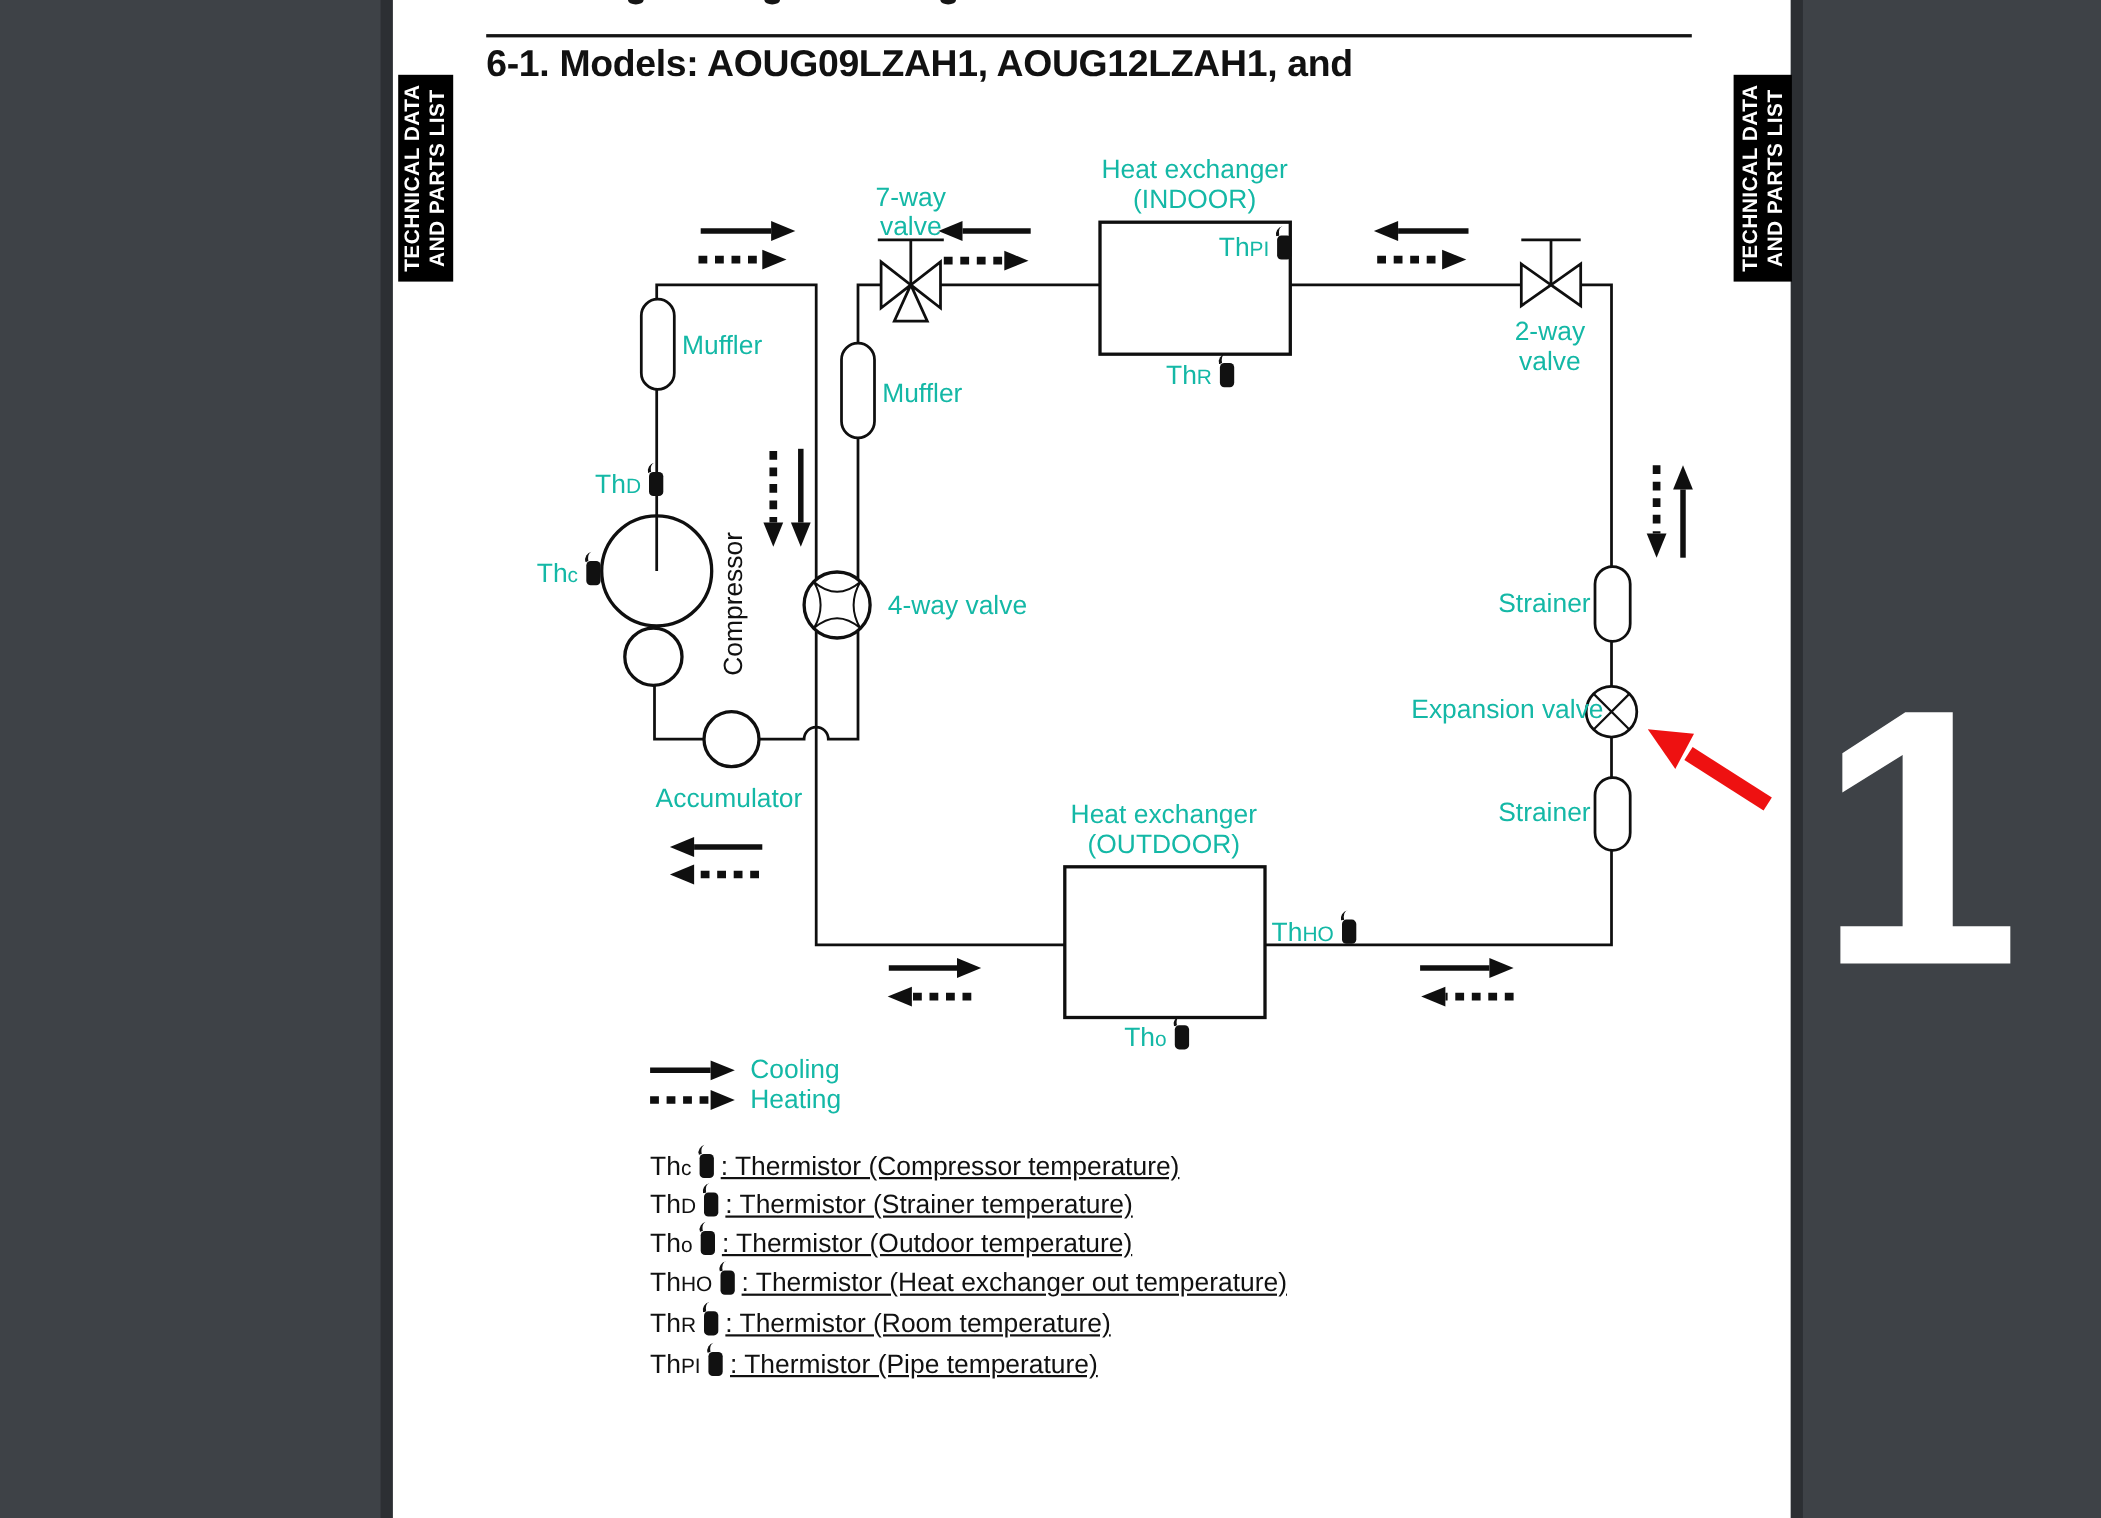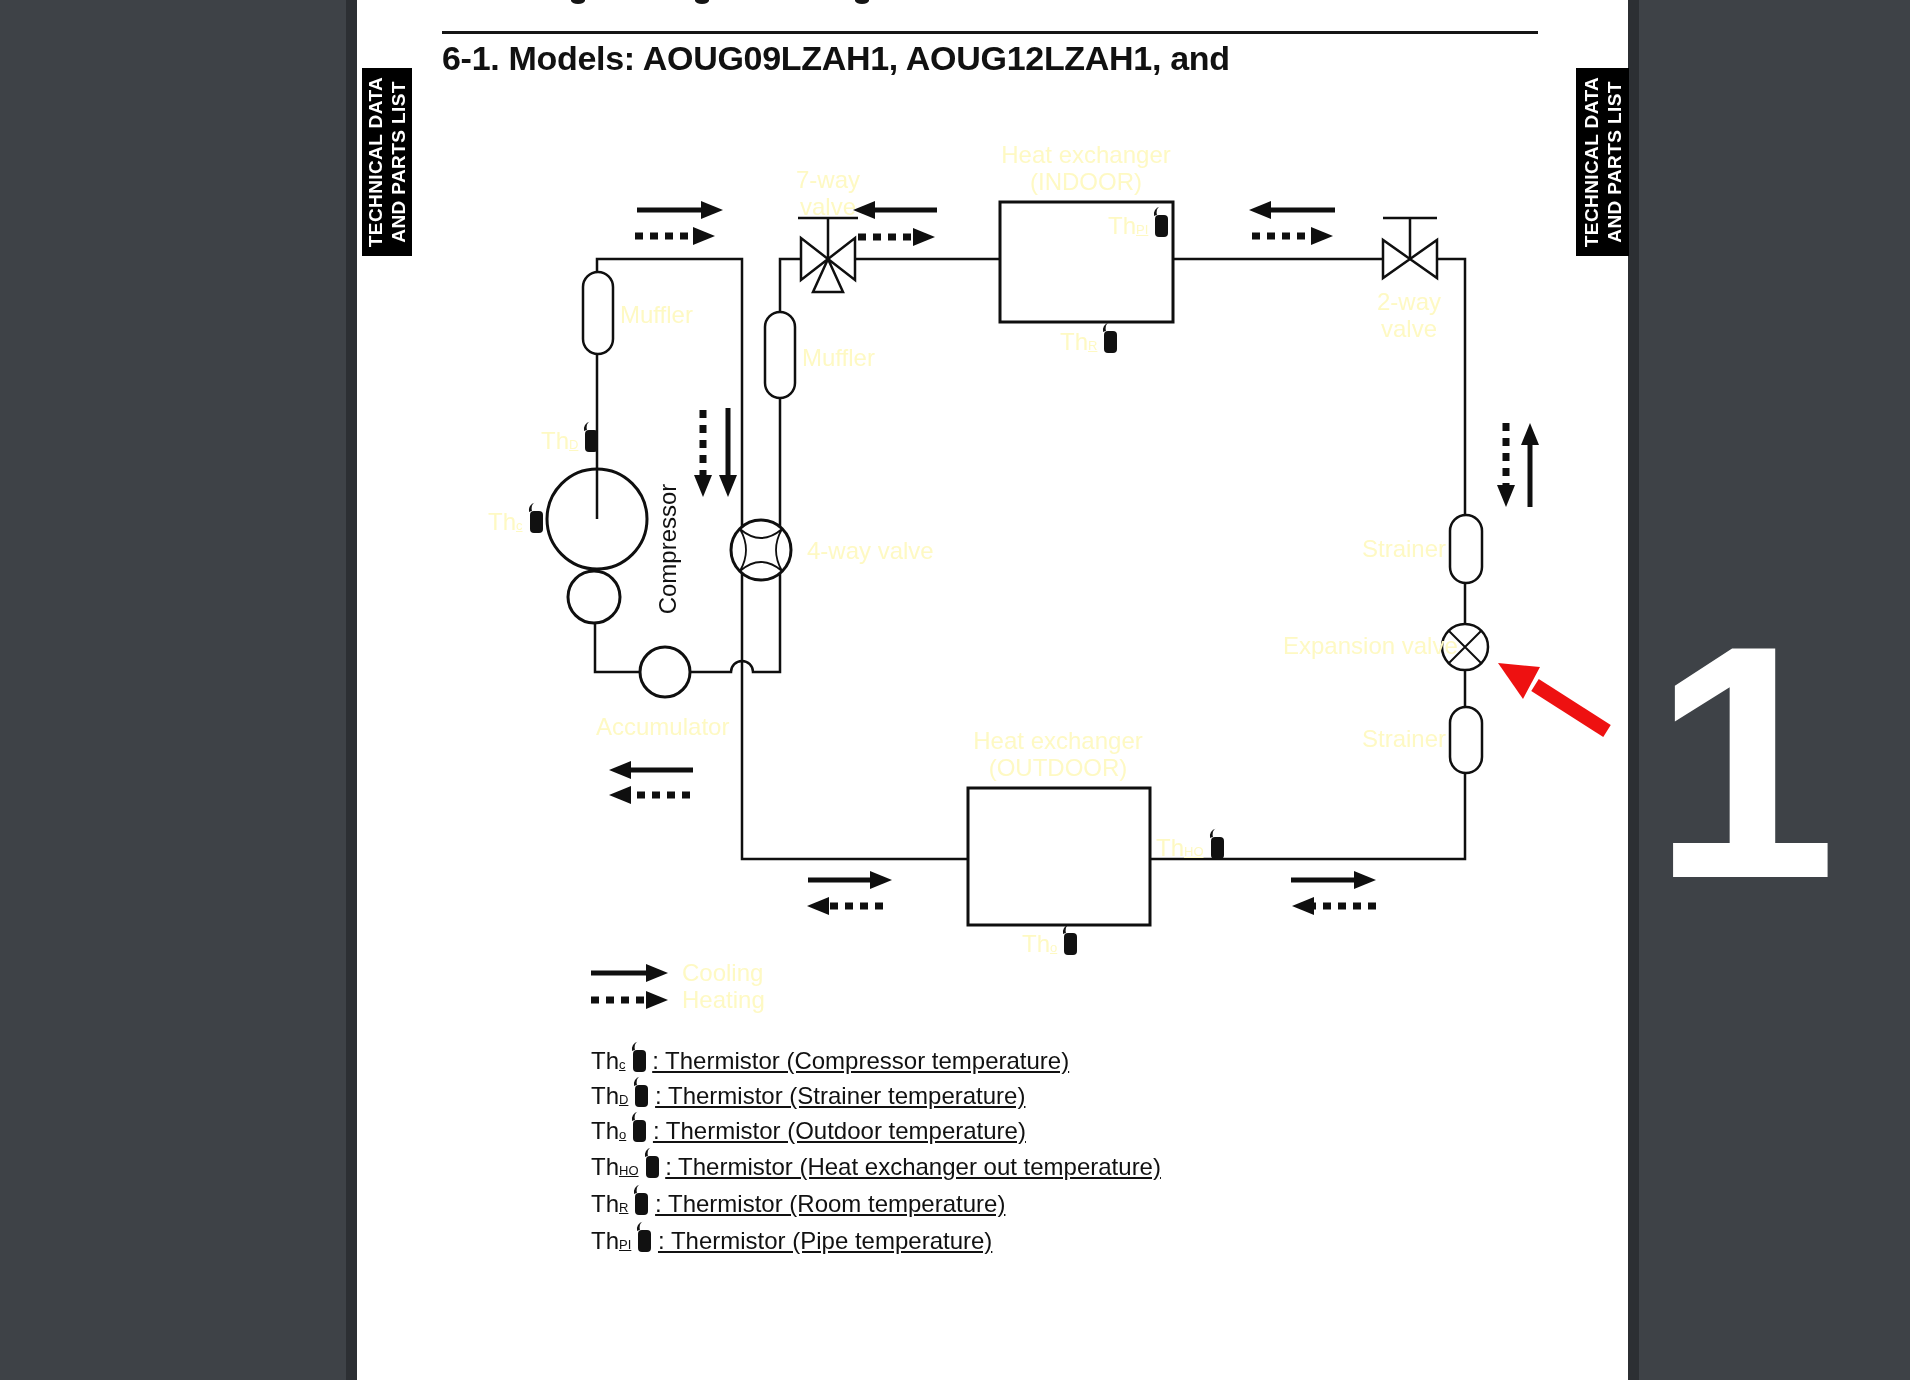--- a/index.html
+++ b/index.html
@@ -9,25 +9,25 @@
   .edge{position:absolute;top:0;width:11px;height:1380px;background:#2c2f33;}
   .tab{position:absolute;background:#000;}
   .tab-text{position:absolute;left:50%;top:50%;transform:translate(-50%,-50%) rotate(-90deg);
             color:#fff;font-weight:bold;font-size:19px;line-height:23px;white-space:nowrap;
             text-align:center;letter-spacing:.4px;}
   .frag{position:absolute;top:-3px;width:14px;height:7px;background:#151515;border-radius:50%;}
   #rule{position:absolute;left:442px;top:31px;width:1096px;height:3px;background:#151515;}
   #title{position:absolute;left:442px;top:36px;font-size:34px;font-weight:bold;color:#111;
          line-height:45px;letter-spacing:-.3px;}
   #title .t2{padding-left:69px;}
-  .lbl{position:absolute;font-size:24px;color:#fef9c3;white-space:nowrap;line-height:27px;}
+  .lbl{position:absolute;font-size:24px;color:#14b8a6;white-space:nowrap;line-height:27px;}
   .center{transform:translateX(-50%);text-align:center;}
   .vert{position:absolute;font-size:24px;color:#111;white-space:nowrap;
         transform:translate(-50%,-50%) rotate(-90deg);}
-  .sub{font-size:13px;text-decoration:underline;}
+  .sub{font-size:19px;}
   .th-icon{display:inline-block;width:13px;height:22px;background:#111;border-radius:4px;
            margin-left:7px;position:relative;vertical-align:-3px;}
   .th-icon::before{content:"";position:absolute;left:-2px;top:-8px;width:7px;height:8px;
            border-left:3px solid #111;border-top-left-radius:8px;transform:rotate(-14deg);}
   .trow{position:absolute;left:591px;font-size:24px;color:#111;white-space:nowrap;}
   .tsym{display:inline-block;min-width:46px;}
   .tdesc{margin-left:0;text-decoration:underline;}
   #big1{position:absolute;left:1652px;top:596px;width:185px;text-align:center;color:#fff;
         font-size:332px;font-weight:bold;line-height:1;}
   svg{position:absolute;left:0;top:0;}

